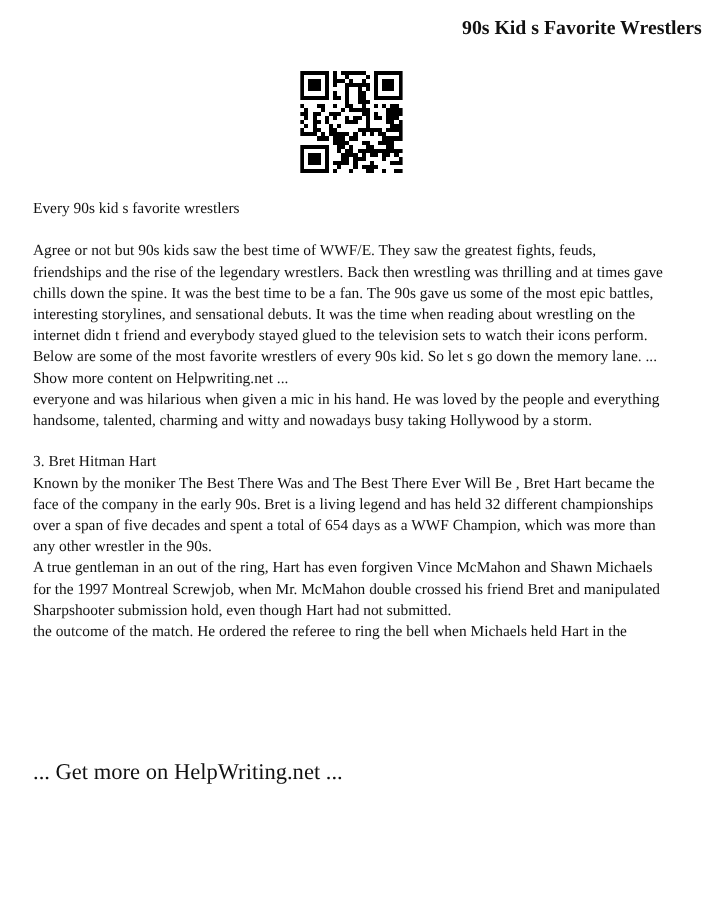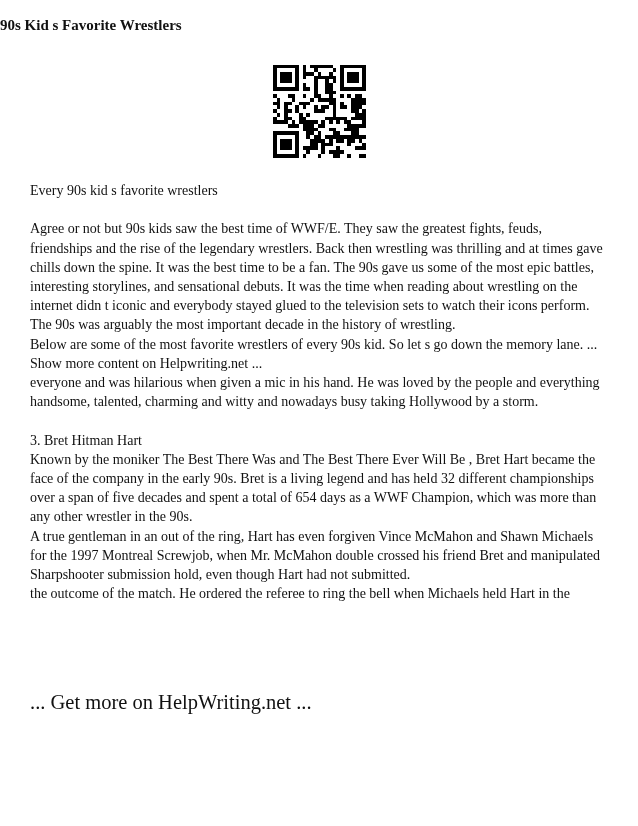--- a/index.html
+++ b/index.html
@@ -1,19 +1,19 @@
 <!DOCTYPE html>
 <html><head>
 <meta charset="utf-8">
 <style>
   html, body { margin: 0; padding: 0; background: #ffffff; }
   body { width: 638px; height: 826px; position: relative; overflow: hidden;
          font-family: "Liberation Serif", serif; color: #111111; }
-  .title { position: absolute; top: 13px; left: 0; width: 638px; text-align: left;
-           font-weight: bold; font-size: 15px; line-height: 24px; }
+  .title { position: absolute; top: 13px; left: 0; width: 638px; text-align: right;
+           font-weight: bold; font-size: 18px; line-height: 24px; }
   .qr { position: absolute; left: 273px; top: 64px; width: 93px; height: 94px; }
   .content { position: absolute; left: 30px; top: 181px; width: 595px;
              font-size: 14px; line-height: 19.2px; }
   .content p { margin: 0; white-space: nowrap; }
   .gap { height: 19.2px; }
   .cta { position: absolute; left: 30px; top: 652px; font-size: 20.5px; line-height: 26px; margin-top: 37px; }
 </style>
 </head>
 <body>
 
@@ -343,22 +343,21 @@
   </svg>
 
 <div class="content">
   <p>Every 90s kid s favorite wrestlers</p>
   <div class="gap"></div>
   <div>
     <p>Agree or not but 90s kids saw the best time of WWF/E. They saw the greatest fights, feuds,</p>
     <p>friendships and the rise of the legendary wrestlers. Back then wrestling was thrilling and at times gave</p>
     <p>chills down the spine. It was the best time to be a fan. The 90s gave us some of the most epic battles,</p>
     <p>interesting storylines, and sensational debuts. It was the time when reading about wrestling on the</p>
-    <p>internet didn t iconic and everybody stayed glued to the television sets to watch their icons perform.</p>
-    <p>The 90s was arguably the most important decade in the history of wrestling.</p>
+    <p>internet didn t friend and everybody stayed glued to the television sets to watch their icons perform.</p>
     <p>Below are some of the most favorite wrestlers of every 90s kid. So let s go down the memory lane. ...</p>
     <p>Show more content on Helpwriting.net ...</p>
     <p>everyone and was hilarious when given a mic in his hand. He was loved by the people and everything</p>
     <p>handsome, talented, charming and witty and nowadays busy taking Hollywood by a storm.</p>
   </div>
   <div class="gap"></div>
   <div>
     <p>3. Bret Hitman Hart</p>
     <p>Known by the moniker The Best There Was and The Best There Ever Will Be , Bret Hart became the</p>
     <p>face of the company in the early 90s. Bret is a living legend and has held 32 different championships</p>

